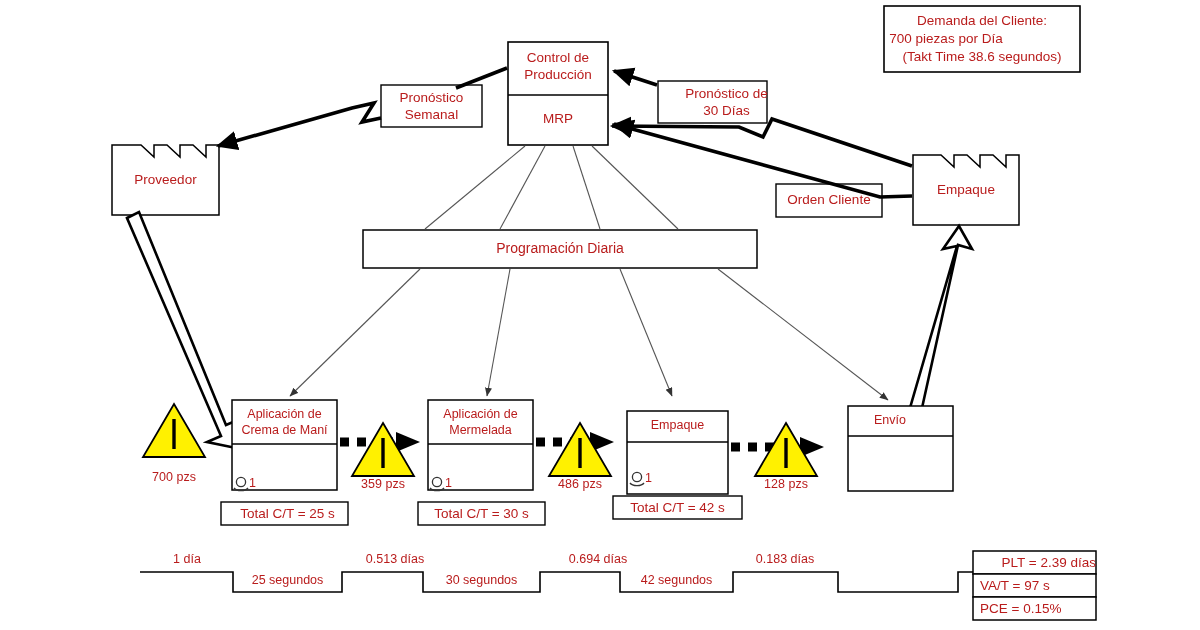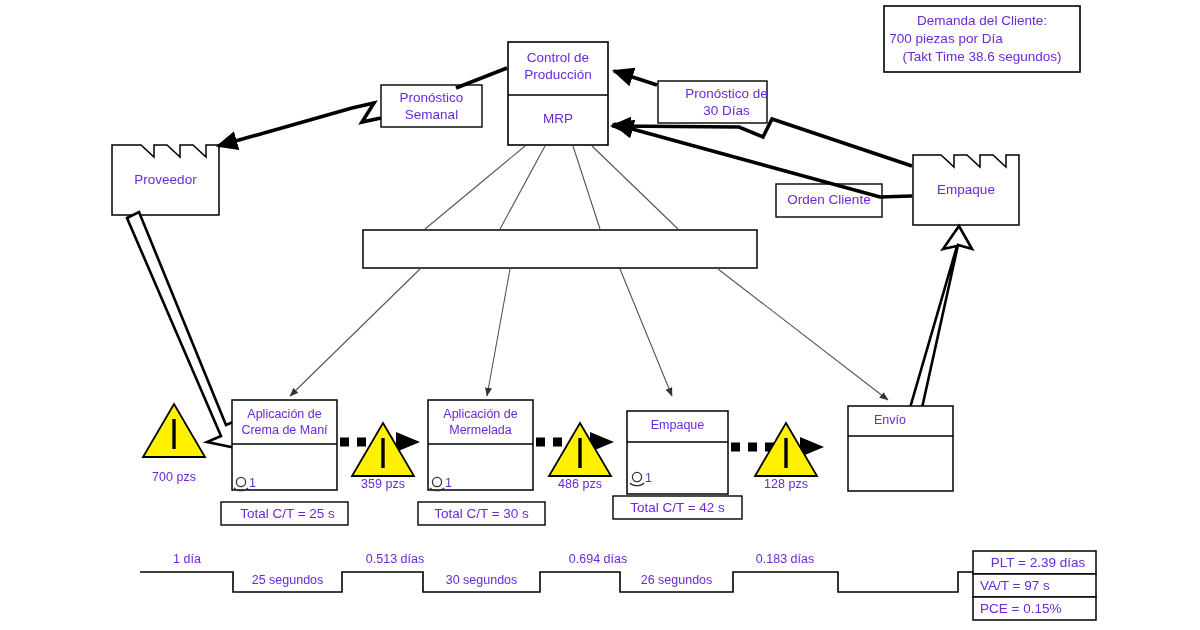--- a/index.html
+++ b/index.html
@@ -1,20 +1,20 @@
 <!DOCTYPE html>
 <html><head>
 <meta charset="utf-8">
 <style>
   html,body{margin:0;padding:0;background:#ffffff;}
   body{width:1200px;height:630px;overflow:hidden;
        font-family:"Liberation Sans","DejaVu Sans",sans-serif;}
   #vsm{position:relative;width:1200px;height:630px;background:#fff;}
   #vsm svg{position:absolute;left:0;top:0;width:1200px;height:630px;}
-  .lbl{position:absolute;text-align:center;color:#6d28d9;line-height:1.25;
+  .lbl{position:absolute;text-align:center;color:#b91c1c;line-height:1.25;
        white-space:pre-line;pointer-events:none;}
   .f13{font-size:13.5px;}
   .f14{font-size:14px;}
   .f12{font-size:12.5px;}
 </style>
 </head>
 <body>
 
 <div id="vsm">
 
@@ -151,20 +151,21 @@
 <div class="lbl f13" style="left:508px;top:50px;width:100px;">Control de
 Producción</div>
 <div class="lbl f13" style="left:508px;top:111px;width:100px;">MRP</div>
 
 <div class="lbl f13" style="left:381px;top:90px;width:101px;">Pronóstico
 Semanal</div>
 <div class="lbl f13" style="left:658px;top:86px;width:109px;padding-left:14px;">Pronóstico de
 30 Días</div>
 <div class="lbl f13" style="left:776px;top:192px;width:106px;">Orden Cliente</div>
 
+<div class="lbl f14" style="left:363px;top:240px;width:394px;">Programación Diaria</div>
 
 <div class="lbl f13" style="left:112px;top:172px;width:107px;">Proveedor</div>
 <div class="lbl f13" style="left:913px;top:182px;width:106px;">Empaque</div>
 
 <div class="lbl f12" style="left:232px;top:407px;width:105px;">Aplicación de
 Crema de Maní</div>
 <div class="lbl f12" style="left:428px;top:407px;width:105px;">Aplicación de
 Mermelada</div>
 <div class="lbl f12" style="left:627px;top:418px;width:101px;">Empaque</div>
 <div class="lbl f12" style="left:848px;top:413px;width:84px;">Envío</div>
@@ -182,19 +183,19 @@
 <div class="lbl f12" style="left:540px;top:477px;width:80px;">486 pzs</div>
 <div class="lbl f12" style="left:746px;top:477px;width:80px;">128 pzs</div>
 
 <div class="lbl f12" style="left:142px;top:552px;width:90px;">1 día</div>
 <div class="lbl f12" style="left:345px;top:552px;width:100px;">0.513 días</div>
 <div class="lbl f12" style="left:548px;top:552px;width:100px;">0.694 días</div>
 <div class="lbl f12" style="left:735px;top:552px;width:100px;">0.183 días</div>
 
 <div class="lbl f12" style="left:233px;top:573px;width:109px;">25 segundos</div>
 <div class="lbl f12" style="left:423px;top:573px;width:117px;">30 segundos</div>
-<div class="lbl f12" style="left:620px;top:573px;width:113px;">26 segundos</div>
-
-<div class="lbl f13" style="left:980px;top:555px;width:116px;text-align:center;">PLT = 2.39 días</div>
+<div class="lbl f12" style="left:620px;top:573px;width:113px;">42 segundos</div>
+
+<div class="lbl f13" style="left:980px;top:555px;width:116px;text-align:right;">PLT = 2.39 días</div>
 <div class="lbl f13" style="left:980px;top:578px;width:116px;text-align:left;">VA/T = 97 s</div>
 <div class="lbl f13" style="left:980px;top:601px;width:116px;text-align:left;">PCE = 0.15%</div>
 
 </div>
 
 </body></html>

